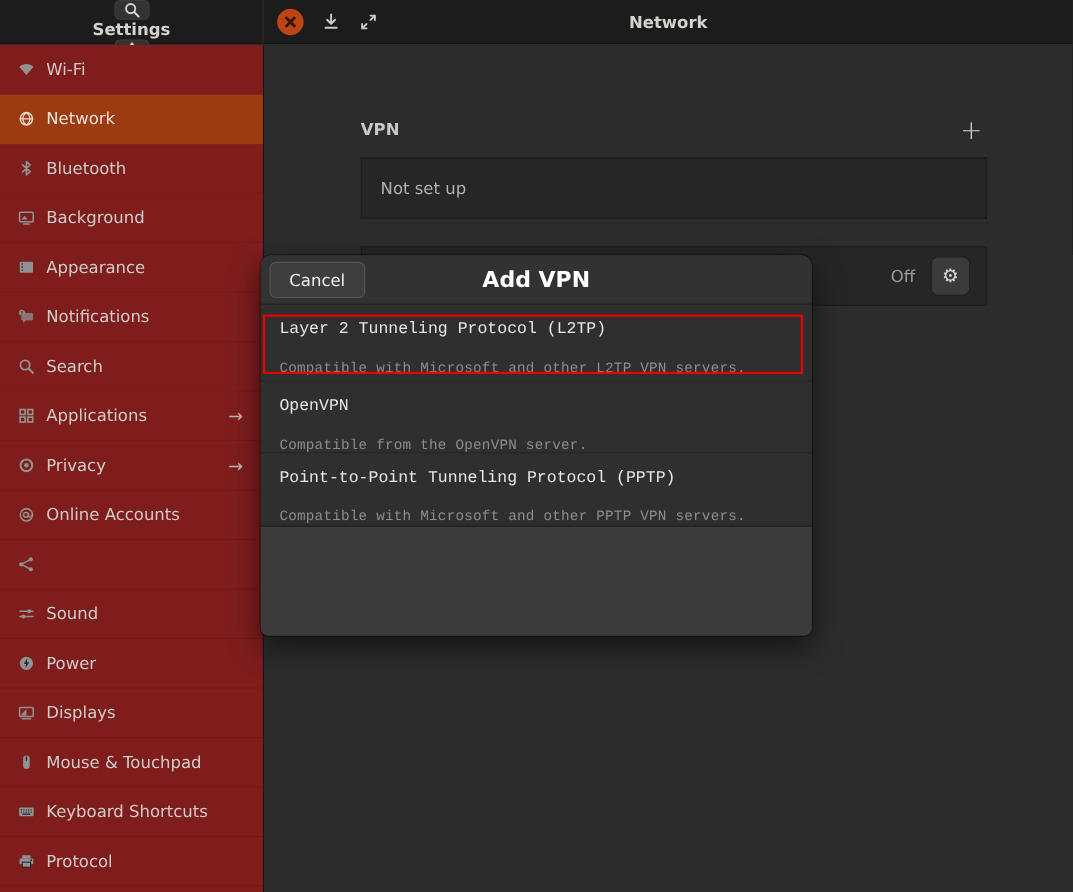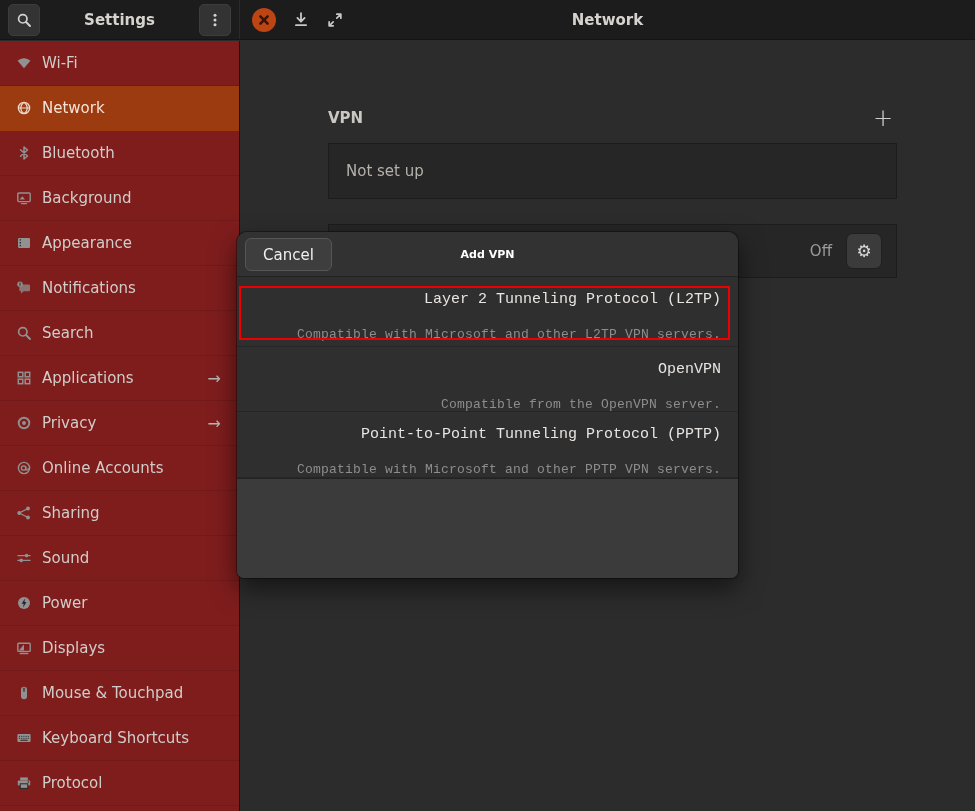--- a/index.html
+++ b/index.html
@@ -4,21 +4,21 @@
 <style>
   html,body{margin:0;padding:0;background:#1c1c1c;}
   *{box-sizing:border-box;}
   .app{
     position:relative;width:975px;height:811px;overflow:hidden;
     font-family:"DejaVu Sans","Liberation Sans",sans-serif;
     background:#2c2c2c;color:#d3d0cc;
   }
   
   .topbar{position:absolute;top:0;left:0;width:975px;height:40px;background:#1c1c1c;border-bottom:1px solid #141414;display:flex;}
-  .topbar-left{width:240px;height:100%;display:flex;align-items:center;padding:0 8px;border-right:1px solid #2a2a2a;}
+  .topbar-left{width:240px;height:100%;display:flex;align-items:center;padding:0 8px;border-right:1px solid #2a2a2a;flex-direction:column;}
   .topbar-right{flex:1;height:100%;position:relative;display:flex;align-items:center;padding-left:12px;gap:16px;}
   .tbtn{width:32px;height:32px;border-radius:5px;background:#333333;border:1px solid #3d3d3d;display:flex;align-items:center;justify-content:center;color:#d2d2d2;cursor:pointer;}
   .tb-title{flex:1;text-align:center;font-weight:bold;font-size:15px;color:#d6d3cf;}
   .pane-title{position:absolute;left:0;right:0;text-align:center;font-weight:bold;font-size:15px;color:#d6d3cf;pointer-events:none;}
   .ann-close{width:24px;height:24px;border-radius:50%;background:#bc4513;display:flex;align-items:center;justify-content:center;cursor:pointer;}
   .flat-ic{display:flex;align-items:center;justify-content:center;color:#c8c8c8;cursor:pointer;}
   
   .sidebar{position:absolute;top:41px;left:0;width:240px;height:770px;background:#7f1d1d;border-right:1px solid #181818;}
   .srow{height:45px;display:flex;align-items:center;padding:0 12px;cursor:pointer;border-bottom:1px solid rgba(0,0,0,0.10);}
   .srow .sicon{width:24px;display:flex;align-items:center;justify-content:center;color:#919191;flex:none;}
@@ -35,24 +35,24 @@
   .plus-btn{font-size:24px;font-weight:300;color:#cfcfcf;line-height:24px;cursor:pointer;padding:0 4px;}
   .box{background:#262626;border:1px solid #1c1c1c;}
   .box-row1{height:56px;display:flex;align-items:center;padding:0 17px;cursor:pointer;}
   .box-row1 .muted{font-size:15px;color:#b5b1ad;}
   .box-row2{margin-top:25px;height:54px;display:flex;align-items:center;justify-content:flex-end;padding:0 14px;gap:14px;}
   .off-label{font-size:15px;color:#9b9b9b;}
   .gear-btn{width:36px;height:36px;border-radius:7px;background:#3b3b3b;border:1px solid #1f1f1f;display:flex;align-items:center;justify-content:center;color:#d8d8d8;font-size:17px;cursor:pointer;}
   
   .dialog{position:absolute;left:237px;top:232px;width:501px;height:346px;z-index:10;
     border-radius:10px 10px 7px 7px;overflow:hidden;display:flex;flex-direction:column;
-    box-shadow:0 10px 26px rgba(0,0,0,0.55),0 0 0 1px rgba(0,0,0,0.35);background:#2f2f2f;text-align:right;}
+    box-shadow:0 10px 26px rgba(0,0,0,0.55),0 0 0 1px rgba(0,0,0,0.35);background:#2f2f2f;}
   .dlg-header{height:45px;background:#323232;border-bottom:1px solid #222222;position:relative;display:flex;align-items:center;justify-content:center;flex:none;}
   .cancel-btn{position:absolute;left:8px;top:6px;height:33px;padding:0 17px;background:#3e3e3e;border:1px solid #565656;border-radius:6px;color:#f0f0f0;font-size:15px;display:flex;align-items:center;cursor:pointer;}
-  .dlg-title{font-weight:bold;font-size:11px;color:#ffffff;}
+  .dlg-title{font-weight:bold;font-size:20px;color:#ffffff;}
   .drow{padding:12px 17px;border-bottom:1px solid #262626;cursor:pointer;flex:none;font-family:Liberation Mono, monospace;}
   .drow .dtitle{font-size:15px;color:#e8e5e2;line-height:21px;}
   .drow .dsub{font-size:13px;color:#8d8d8d;line-height:18px;margin-top:16px;letter-spacing:0.2px;}
   .drow.r1{height:70px;}
   .drow.r2{height:65px;}
   .drow.r3{height:66px;}
   .drow.r4{height:45px;display:flex;align-items:center;}
   .dlg-footer{flex:1;background:#3b3b3b;border-top:1px solid #232323;}
   .hl-rect{position:absolute;left:2px;top:54px;width:491px;height:54px;border:2px solid #ec0000;pointer-events:none;z-index:5;}
   svg{display:block;}
@@ -220,21 +220,20 @@
 
     <div class="srow">
       <span class="sicon">
           <svg width="16" height="16" viewBox="0 0 16 16">
             <path d="M3.2 8 L12 3.5 M3.2 8 L12 12.5" stroke="currentColor" stroke-width="1.3"></path>
             <circle cx="3.2" cy="8" r="1.9" fill="currentColor"></circle>
             <circle cx="12" cy="3.5" r="1.9" fill="currentColor"></circle>
             <circle cx="12" cy="12.5" r="1.9" fill="currentColor"></circle>
           </svg>
         </span>
-      <span class="slabel">Sharing</span>
     </div>
 
     <div class="srow">
       <span class="sicon">
           <svg width="16" height="16" viewBox="0 0 16 16">
             <path d="M2 5.6 h12 M2 10.4 h12" stroke="currentColor" stroke-width="1.4" stroke-linecap="round"></path>
             <circle cx="10.6" cy="5.6" r="1.8" fill="currentColor"></circle>
             <circle cx="5.2" cy="10.4" r="1.8" fill="currentColor"></circle>
           </svg>
         </span>

